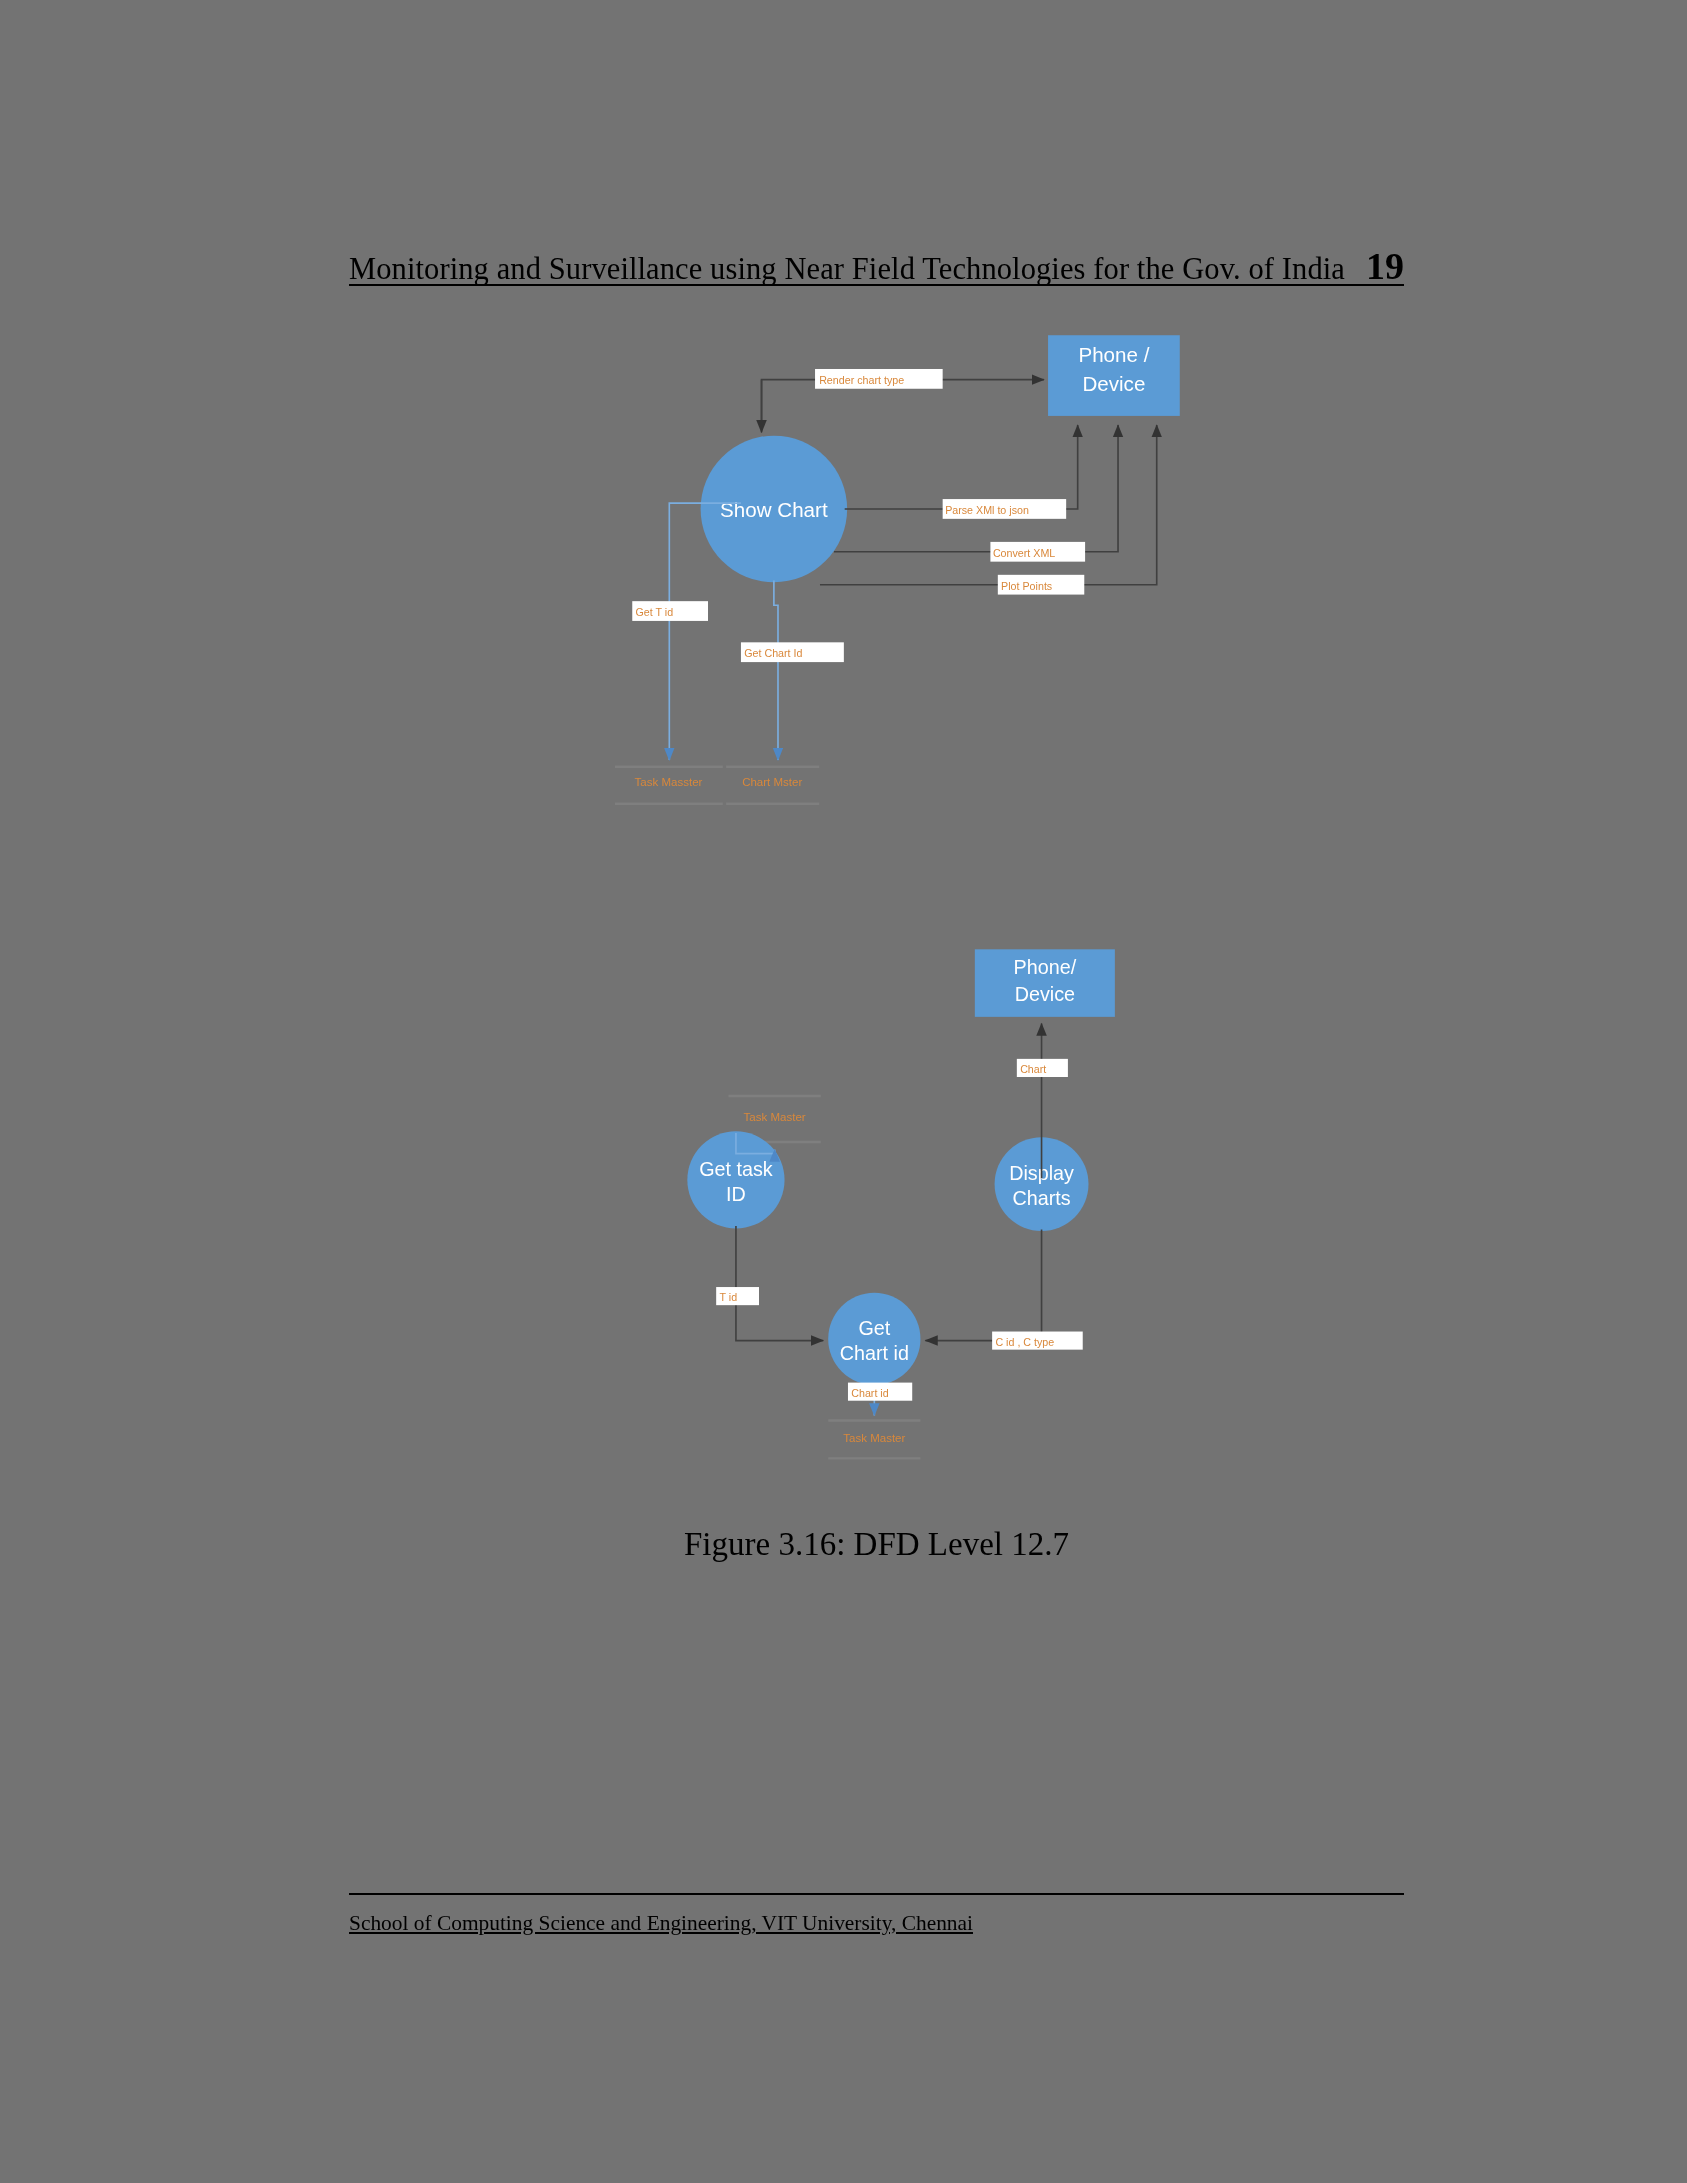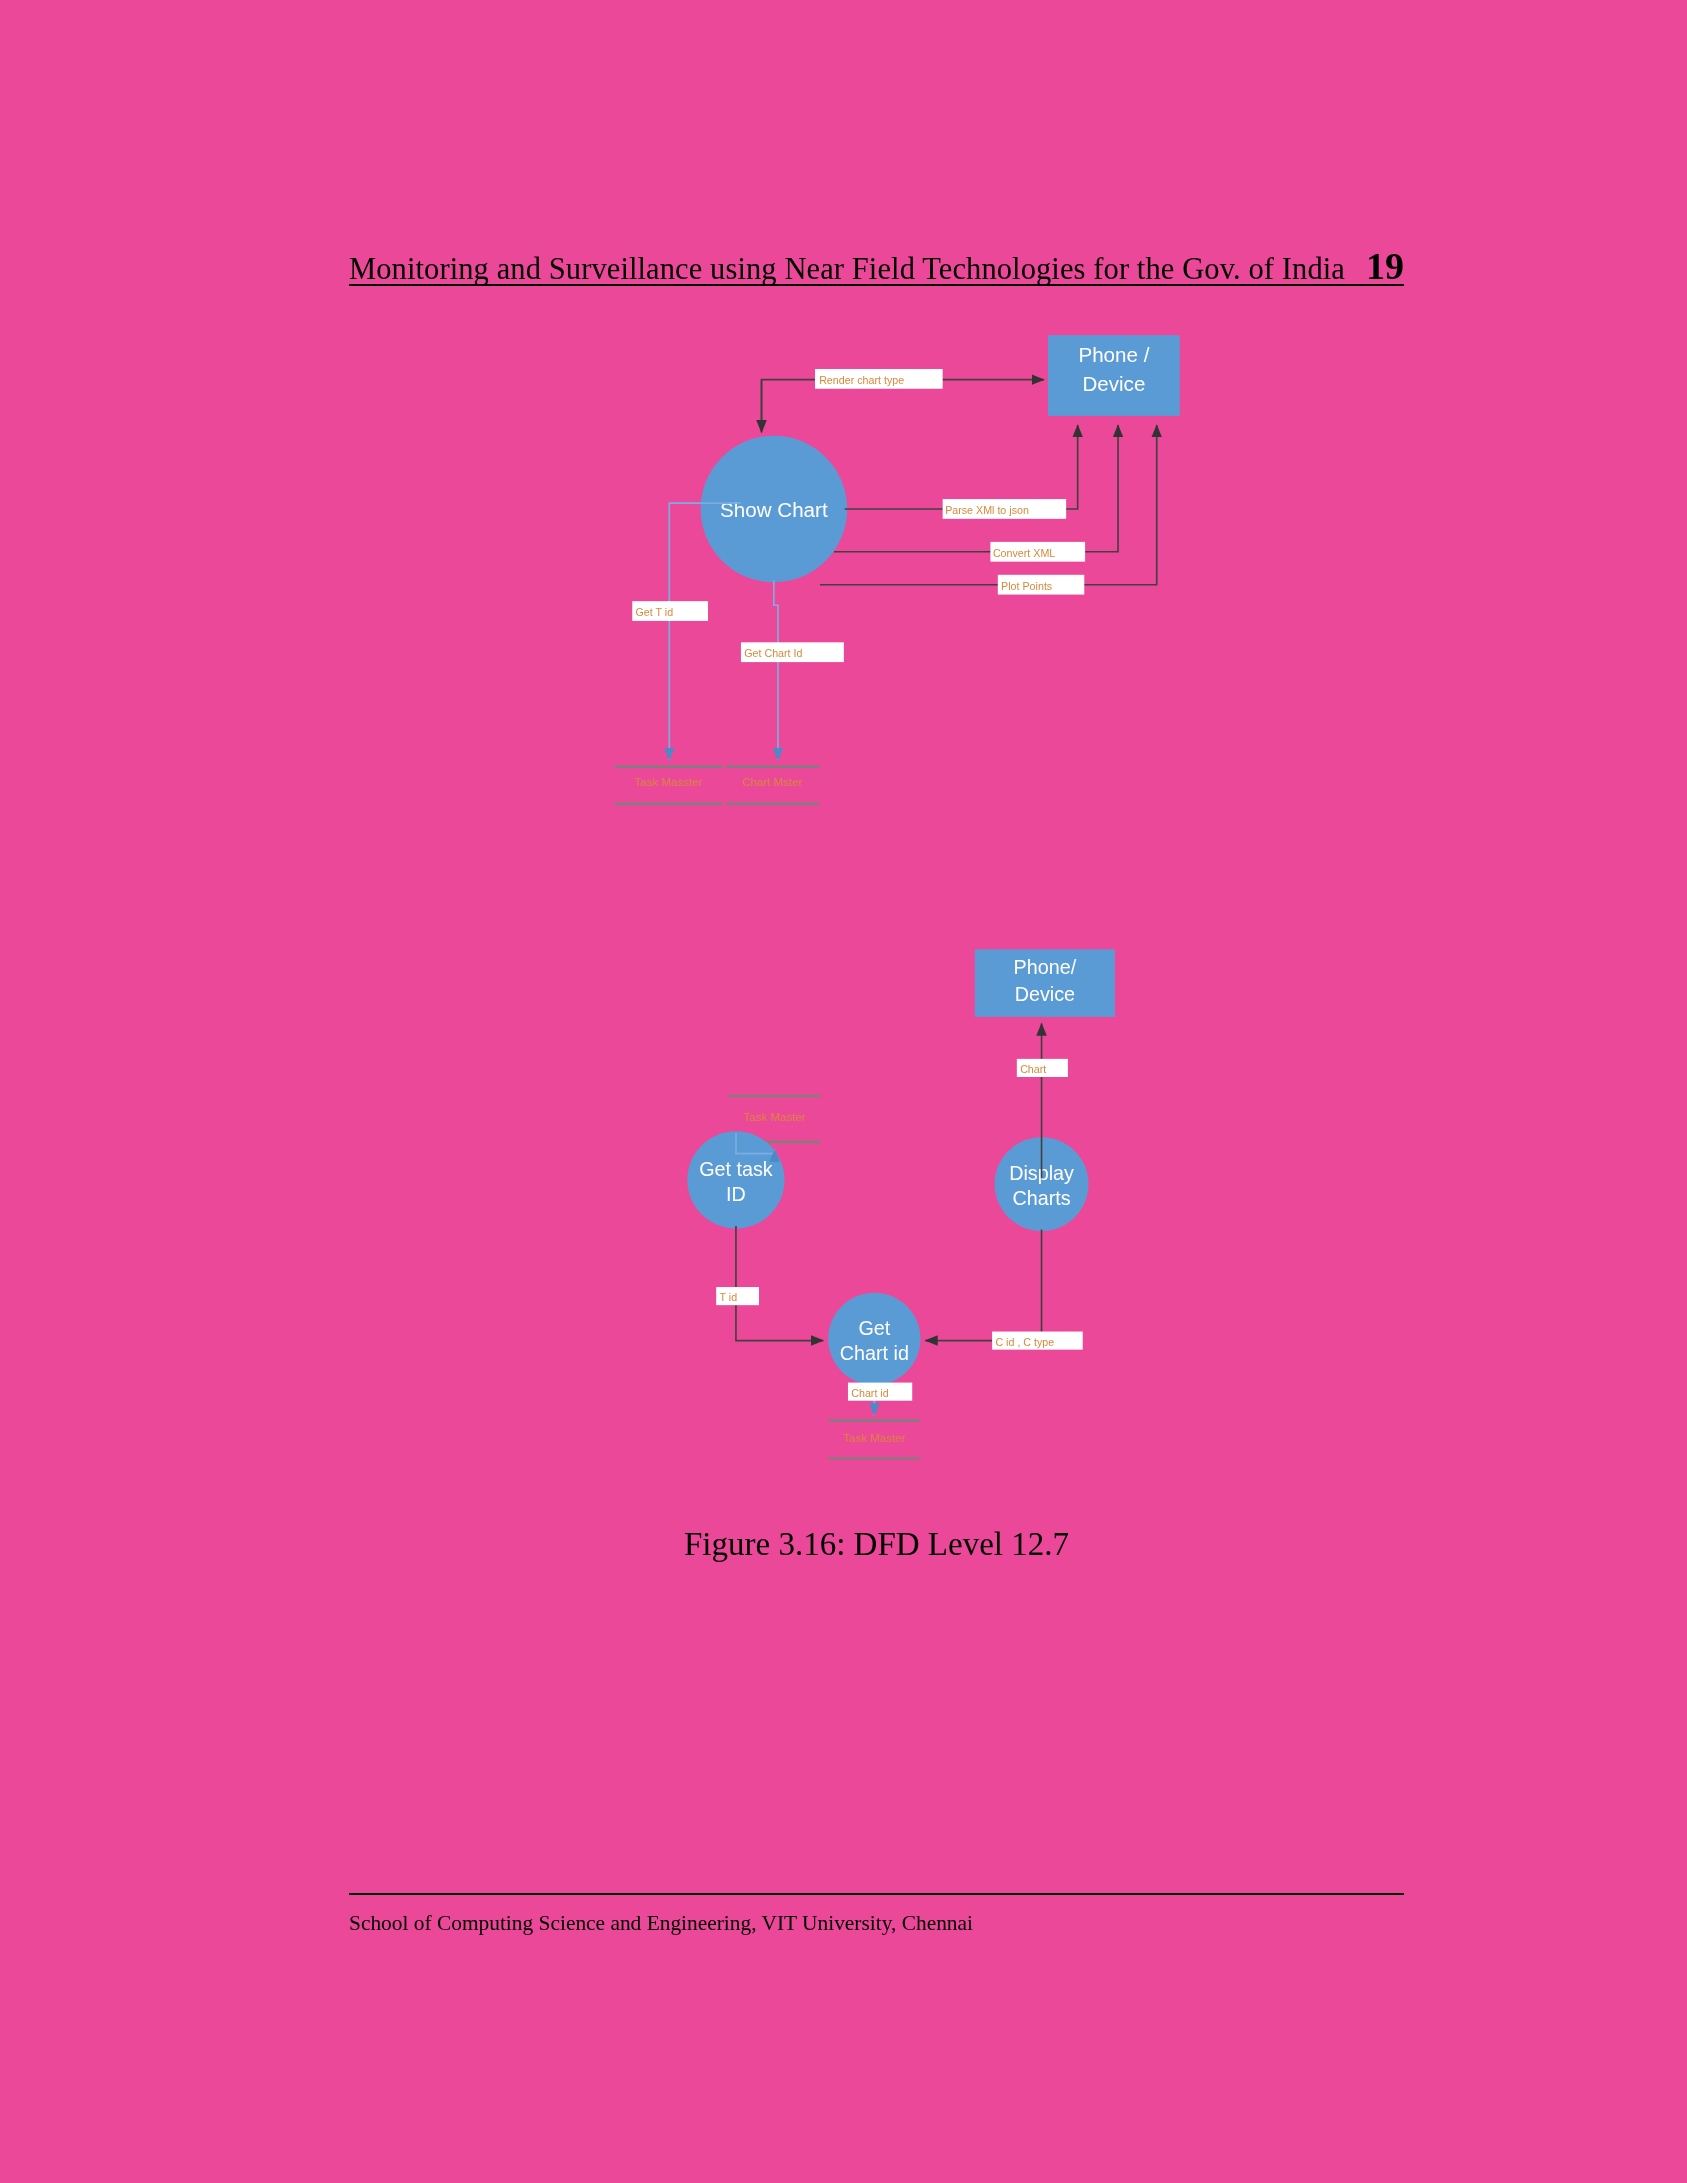--- a/index.html
+++ b/index.html
@@ -11,21 +11,21 @@
     width: 1687px;
     height: 2183px;
     font-family: "Liberation Serif", serif;
     position: relative;
     overflow: hidden;
   }
 
   .page {
     position: absolute;
     inset: 0;
-    background: #ec4899;
+    background: #737373;
   }
 
   
   .header {
     position: absolute;
     left: 349px;
     top: 244px;
     width: 1055px;
     display: flex;
     align-items: baseline;
@@ -63,20 +63,21 @@
     border-top: 2.5px solid #000000;
   }
   .footer-text {
     position: absolute;
     left: 349px;
     top: 1911px;
     font-family: "Liberation Serif", serif;
     font-size: 21.4px;
     color: #000000;
     white-space: nowrap;
+    text-decoration: underline;
   }
 
   
   .caption {
     position: absolute;
     width: 1055px;
     left: 349px;
     text-align: center;
     font-family: "Liberation Serif", serif;
     font-size: 33px;

